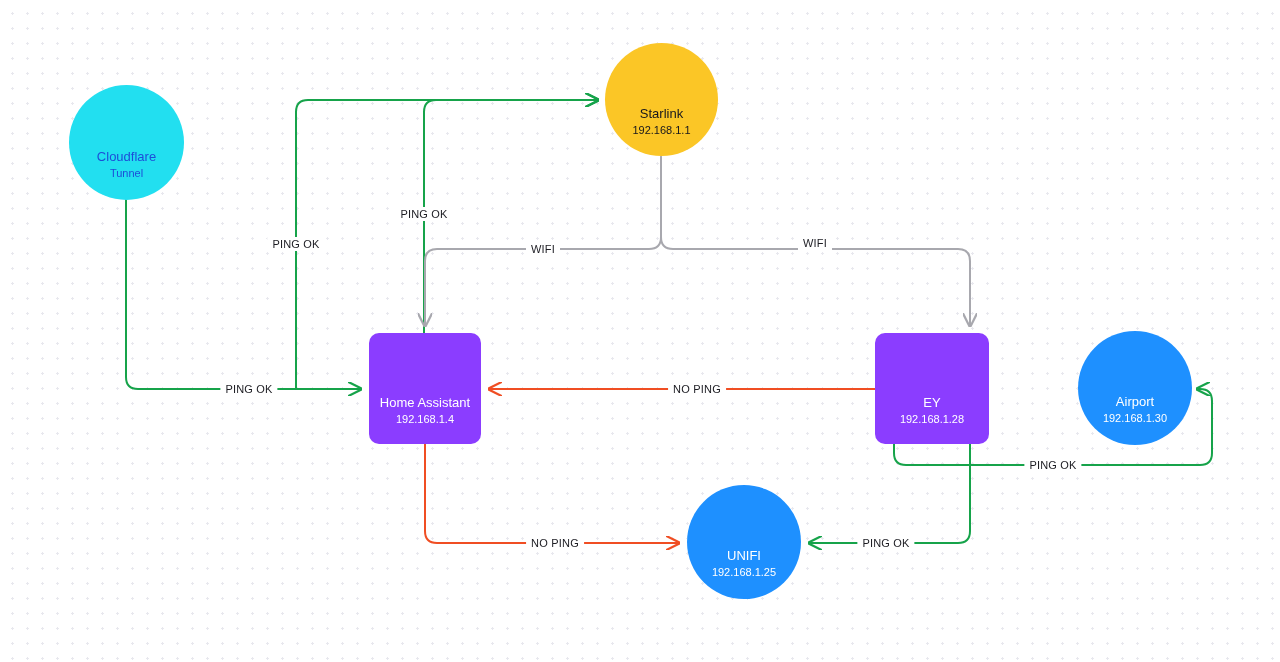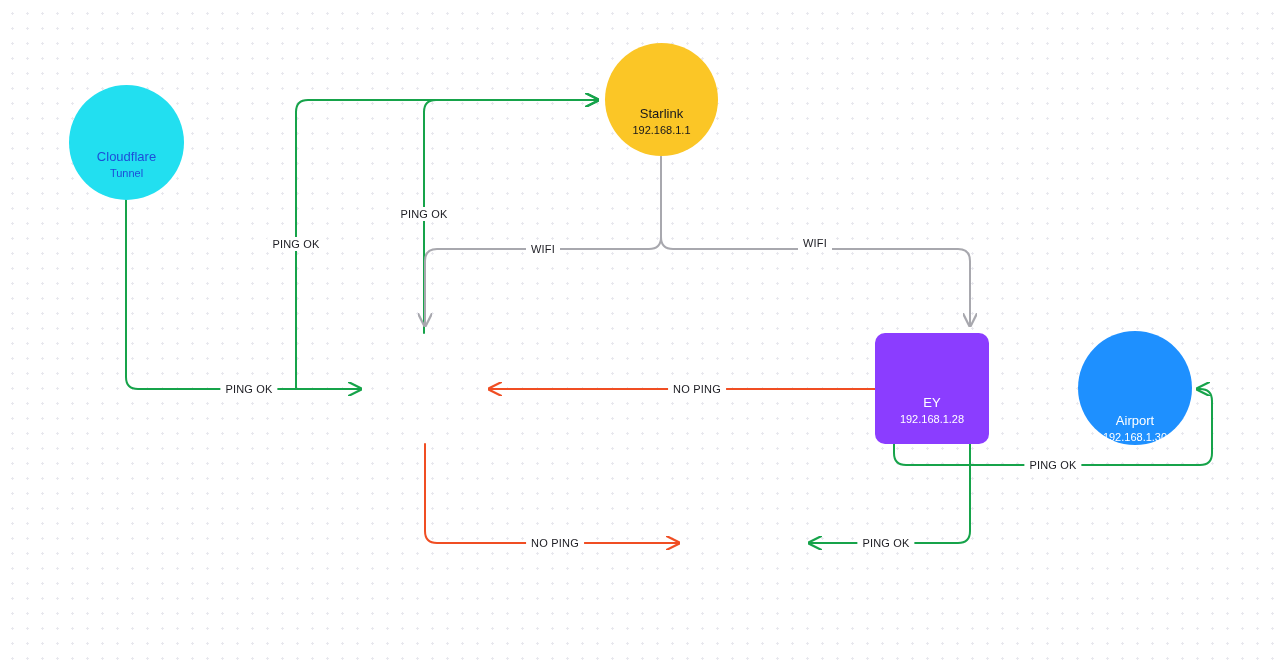--- a/index.html
+++ b/index.html
@@ -92,31 +92,39 @@
   <div class="node circle" style="left:69px; top:85px; width:115px; height:115px; background:#22dff0; color:#1d4ed8;">
     <div class="ttl">Cloudflare</div>
     <div class="sub">Tunnel</div>
   </div>
 
   <div class="node circle" style="left:605px; top:43px; width:113px; height:113px; background:#fbc626; color:#16161d;">
     <div class="ttl">Starlink</div>
     <div class="sub">192.168.1.1</div>
   </div>
 
+  <div class="node rect" style="left:369px; top:333px; width:112px; height:111px; background:#8b3dff; color:#ffffff;">
+    <div class="ttl">Home Assistant</div>
+    <div class="sub">192.168.1.4</div>
+  </div>
 
   <div class="node rect" style="left:875px; top:333px; width:114px; height:111px; background:#8b3dff; color:#ffffff;">
     <div class="ttl">EY</div>
     <div class="sub">192.168.1.28</div>
   </div>
 
-  <div class="node circle" style="left:1078px; top:331px; width:114px; height:114px; background:#1e90ff; color:#ffffff;justify-content:flex-end;">
+  <div class="node circle" style="left:1078px; top:331px; width:114px; height:114px; background:#1e90ff; color:#ffffff;">
     <div class="ttl">Airport</div>
     <div class="sub">192.168.1.30</div>
   </div>
 
+  <div class="node circle" style="left:687px; top:485px; width:114px; height:114px; background:#1e90ff; color:#ffffff;">
+    <div class="ttl">UNIFI</div>
+    <div class="sub">192.168.1.25</div>
+  </div>
 
   <div class="edge-label" style="left:249px; top:389px;">PING OK</div>
   <div class="edge-label" style="left:296px; top:244px;">PING OK</div>
   <div class="edge-label" style="left:424px; top:214px;">PING OK</div>
   <div class="edge-label" style="left:543px; top:249px;">WIFI</div>
   <div class="edge-label" style="left:815px; top:243px;">WIFI</div>
   <div class="edge-label" style="left:697px; top:389px;">NO PING</div>
   <div class="edge-label" style="left:555px; top:543px;">NO PING</div>
   <div class="edge-label" style="left:886px; top:543px;">PING OK</div>
   <div class="edge-label" style="left:1053px; top:465px;">PING OK</div>

